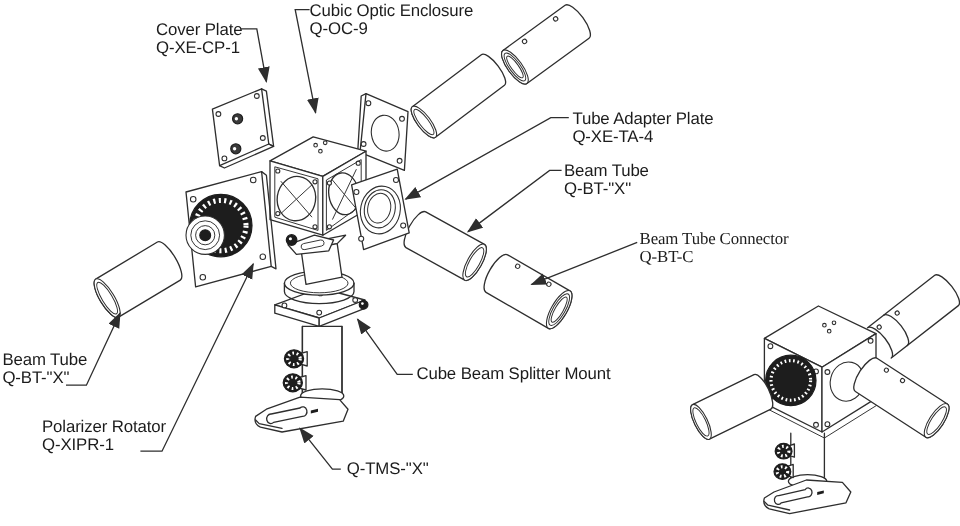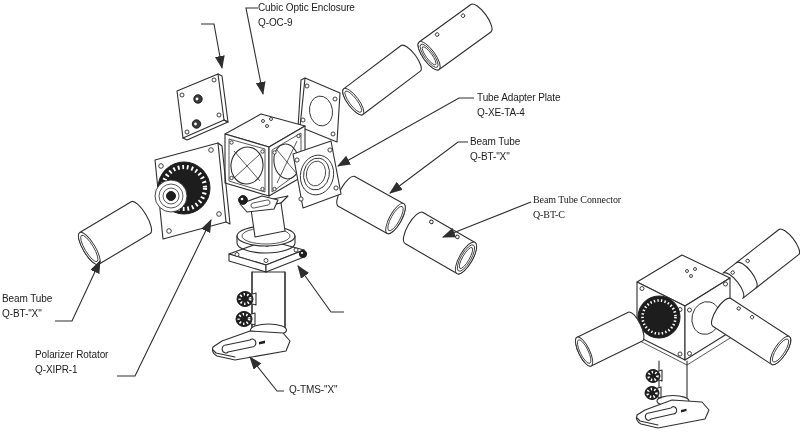--- a/index.html
+++ b/index.html
@@ -2,21 +2,21 @@
 <html><head>
 <meta charset="utf-8">
 <style>
   html,body{margin:0;padding:0;background:#fff;}
   .stage{
     position:relative;width:800px;height:438px;background:#fff;overflow:hidden;
     font-family:"Liberation Sans",sans-serif;
   }
   .stage svg{position:absolute;left:0;top:0;}
   .lbl{
-    position:absolute;font-size:10px;line-height:14.5px;color:#1c1c1c;
+    position:absolute;font-size:14px;line-height:14.5px;color:#1c1c1c;
     letter-spacing:-0.1px;white-space:nowrap;
   }
   .ln{stroke:#2e2e2e;stroke-width:1.1;fill:none;stroke-linejoin:round;stroke-linecap:round;}
   .fc{stroke:#2e2e2e;stroke-width:1.1;fill:#ffffff;stroke-linejoin:round;}
   .thin{stroke:#2e2e2e;stroke-width:0.8;fill:none;}
   .hole{stroke:#2e2e2e;stroke-width:0.9;fill:#ffffff;}
   .dark{fill:#1d1d1d;stroke:#1d1d1d;}
   .knurl{fill:none;stroke:#ffffff;stroke-width:4.2;stroke-dasharray:1.8 2.8;}
   .knurl-sm{fill:none;stroke:#ffffff;stroke-width:2.6;stroke-dasharray:1.4 2.2;}
   .leader{stroke:#2e2e2e;stroke-width:1.1;fill:none;}
@@ -254,20 +254,24 @@
     <polyline class="leader" marker-end="url(#ah)" points="474,98 459,98 338,166"></polyline>
     <polyline class="leader" marker-end="url(#ah)" points="468,142 458,142 390,193"></polyline>
     <polyline class="leader" marker-end="url(#ah)" points="531,202 443,237"></polyline>
     <polyline class="leader" marker-end="url(#ah)" points="55,321 72,321 100,261"></polyline>
     <polyline class="leader" marker-end="url(#ah)" points="117,376 135,376 211,220"></polyline>
     <polyline class="leader" marker-end="url(#ah)" points="344,312 331,312 298,266"></polyline>
     <polyline class="leader" marker-end="url(#ah)" points="284,391 277,391 250,357"></polyline>
   </g>
 </svg>
 
+<div class="lbl" style="left:130px;top:17px;">
+  <div>Cover Plate</div>
+  <div>Q-XE-CP-1</div>
+</div>
 
 <div class="lbl" style="left:258px;top:1px;">
   <div>Cubic Optic Enclosure</div>
   <div>Q-OC-9</div>
 </div>
 
 <div class="lbl" style="left:477px;top:91px;">
   <div>Tube Adapter Plate</div>
   <div>Q-XE-TA-4</div>
 </div>
@@ -286,19 +290,20 @@
   <div>Beam Tube</div>
   <div>Q-BT-"X"</div>
 </div>
 
 <div class="lbl" style="left:35px;top:348px;">
   <div>Polarizer Rotator</div>
   <div>Q-XIPR-1</div>
 </div>
 
 <div class="lbl" style="left:347px;top:304px;">
+  <div>Cube Beam Splitter Mount</div>
 </div>
 
 <div class="lbl" style="left:289px;top:383px;">
   <div>Q-TMS-"X"</div>
 </div>
 
 </div>
 
 </body></html>

